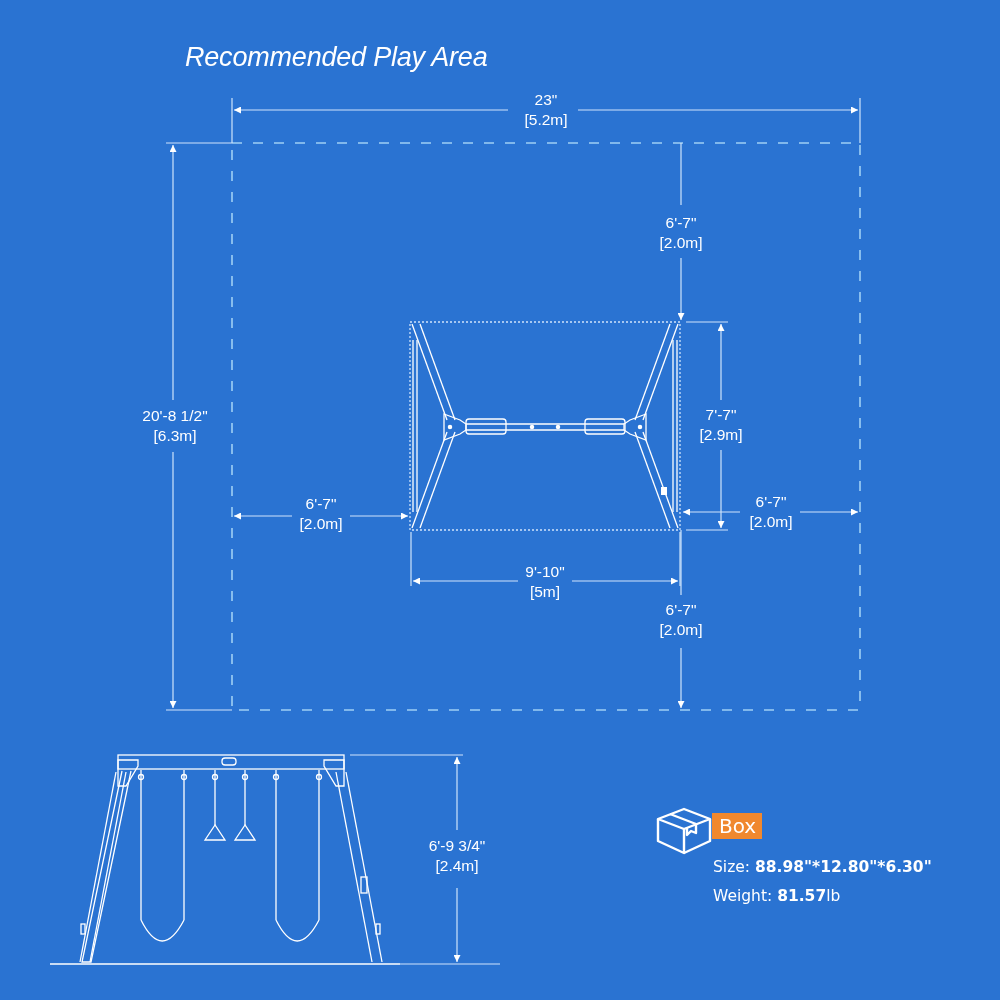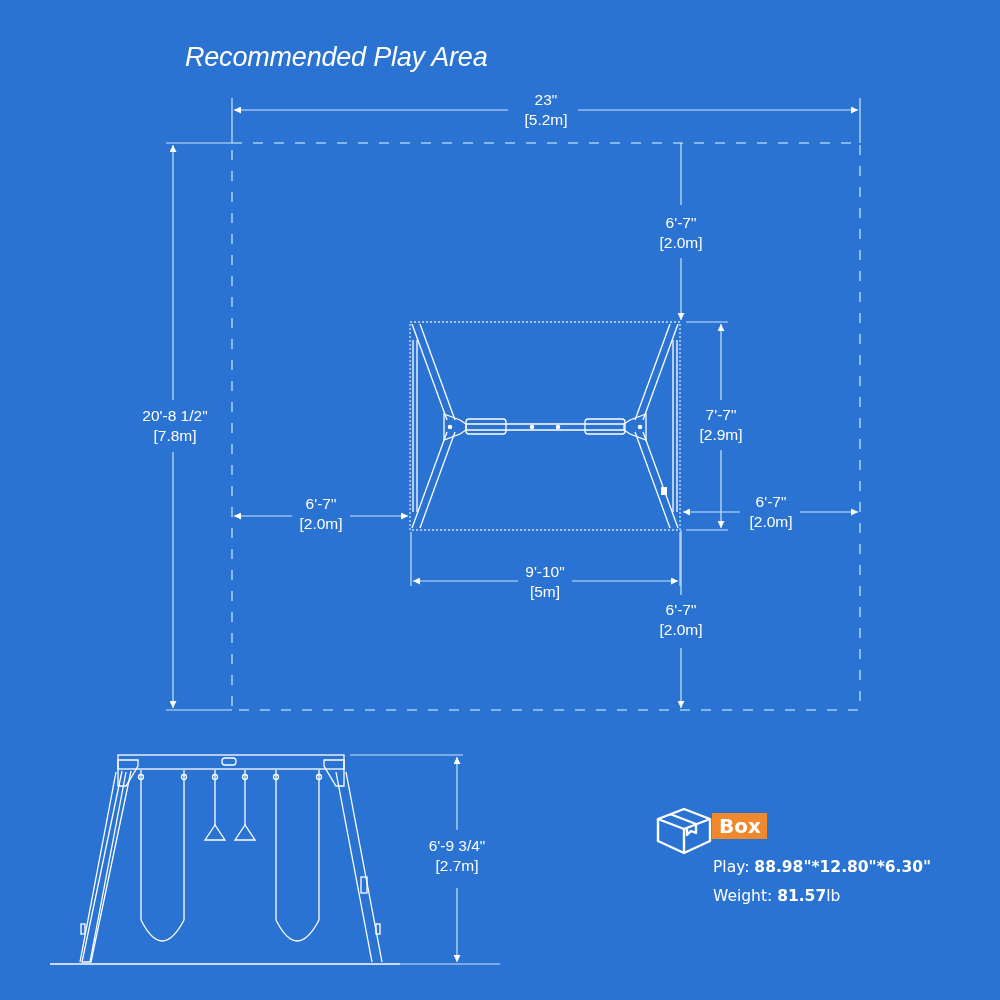--- a/index.html
+++ b/index.html
@@ -2,21 +2,21 @@
 <html><head>
 <meta charset="utf-8">
 <style>
   html, body { margin: 0; padding: 0; }
   body { width: 1000px; height: 1000px; background: #2a73d2; position: relative; overflow: hidden; font-family: "Liberation Sans", sans-serif; color: #fff; }
   #canvas { position: absolute; left: 0; top: 0; width: 1000px; height: 1000px; }
   .title { position: absolute; left: 153px; top: 42px; font-size: 27px; font-style: italic; color: #fff; font-family: "Liberation Sans", sans-serif; letter-spacing: -0.2px; margin-left: 32px; }
   .dim { position: absolute; text-align: center; font-size: 15.5px; line-height: 20px; color: #fff; font-family: "Liberation Sans", sans-serif; background: transparent; white-space: nowrap; transform: translateX(-50%); }
   .dim span { display: block; }
   .box-info { position: absolute; left: 654px; top: 800px; }
-  .box-label { position: absolute; left: 58px; top: 13px; background: #f0882e; color: #fff; font-size: 20px; line-height: 26px; padding: 0 6px 0 7px; font-family: "DejaVu Sans", sans-serif; font-weight: bold; }
+  .box-label { position: absolute; left: 58px; top: 13px; background: #f0882e; color: #fff; font-size: 20px; line-height: 26px; padding: 0 6px 0 7px; font-family: "DejaVu Sans", sans-serif; }
   .spec { position: absolute; left: 713px; font-size: 15.5px; color: #fff; font-family: "DejaVu Sans", sans-serif; white-space: nowrap; }
   .spec b { font-weight: bold; }
 </style>
 </head>
 <body>
 
 <svg id="canvas" width="1000" height="1000" viewBox="0 0 1000 1000" xmlns="http://www.w3.org/2000/svg">
   <defs>
     <marker id="arr" viewBox="0 0 10 10" refX="10" refY="5" markerWidth="9" markerHeight="7" orient="auto-start-reverse" markerUnits="userSpaceOnUse">
       <path d="M0,0 L10,5 L0,10 z" fill="#ffffff"></path>
@@ -164,21 +164,21 @@
 
 <div class="title">Recommended Play Area</div>
 
 <div class="dim" style="left:546px; top:90px;">
   <span>23"</span>
   <span>[5.2m]</span>
 </div>
 
 <div class="dim" style="left:175px; top:406px;">
   <span>20'-8 1/2"</span>
-  <span>[7.8m]</span>
+  <span>[6.3m]</span>
 </div>
 
 <div class="dim" style="left:681px; top:213px;">
   <span>6'-7"</span>
   <span>[2.0m]</span>
 </div>
 
 <div class="dim" style="left:681px; top:600px;">
   <span>6'-7"</span>
   <span>[2.0m]</span>
@@ -199,26 +199,26 @@
   <span>[2.9m]</span>
 </div>
 
 <div class="dim" style="left:545px; top:562px;">
   <span>9'-10"</span>
   <span>[5m]</span>
 </div>
 
 <div class="dim" style="left:457px; top:836px;">
   <span>6'-9 3/4"</span>
-  <span>[2.7m]</span>
+  <span>[2.4m]</span>
 </div>
 
 <div class="box-info">
   <div class="box-label">Box</div>
 </div>
 
 <div class="spec" style="top:858px;">
-  <span>Play: </span><b>88.98"*12.80"*6.30"</b>
+  <span>Size: </span><b>88.98"*12.80"*6.30"</b>
 </div>
 
 <div class="spec" style="top:887px;text-align:right;">
   <span>Weight: </span><b>81.57</b><span>lb</span>
 </div>
 
 </body></html>

